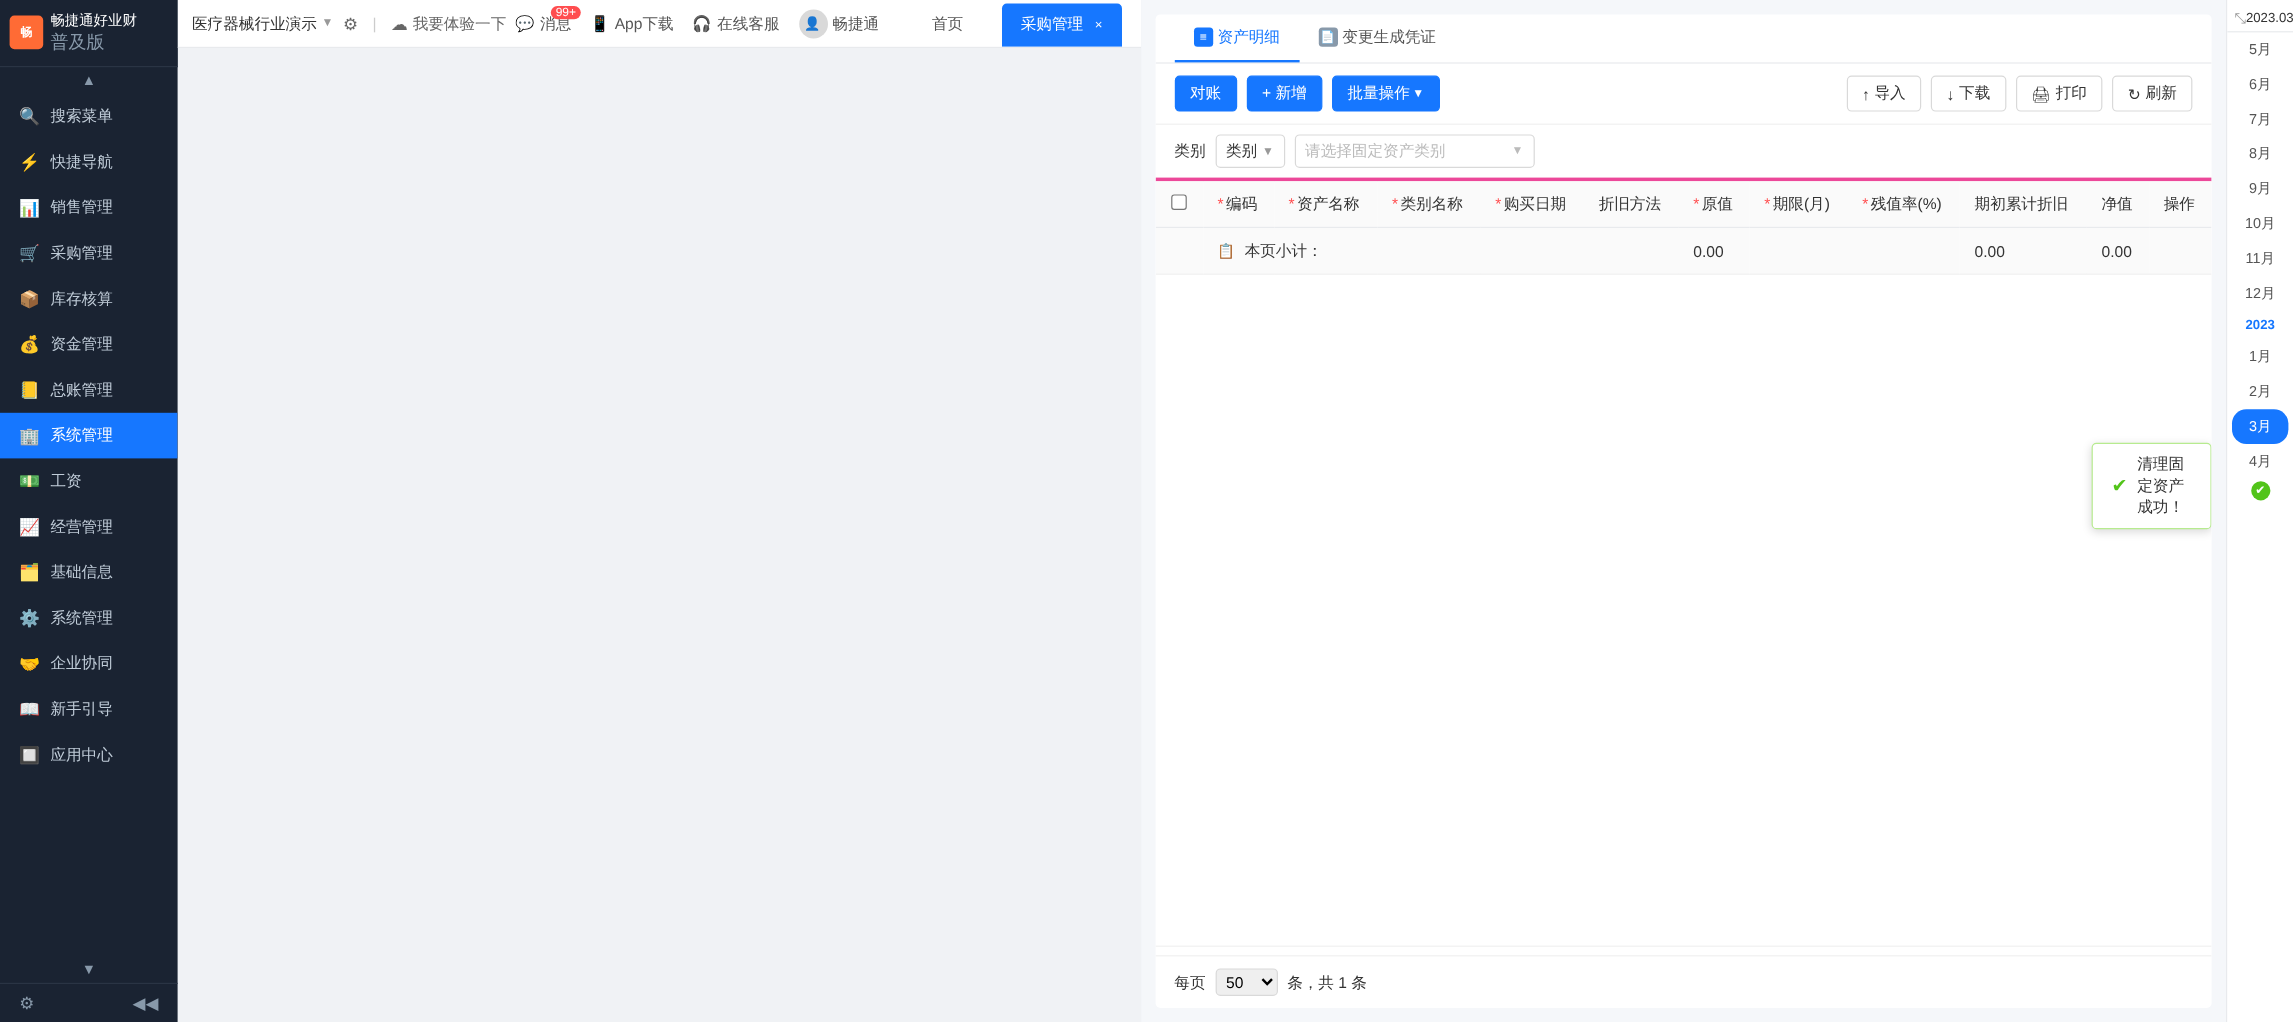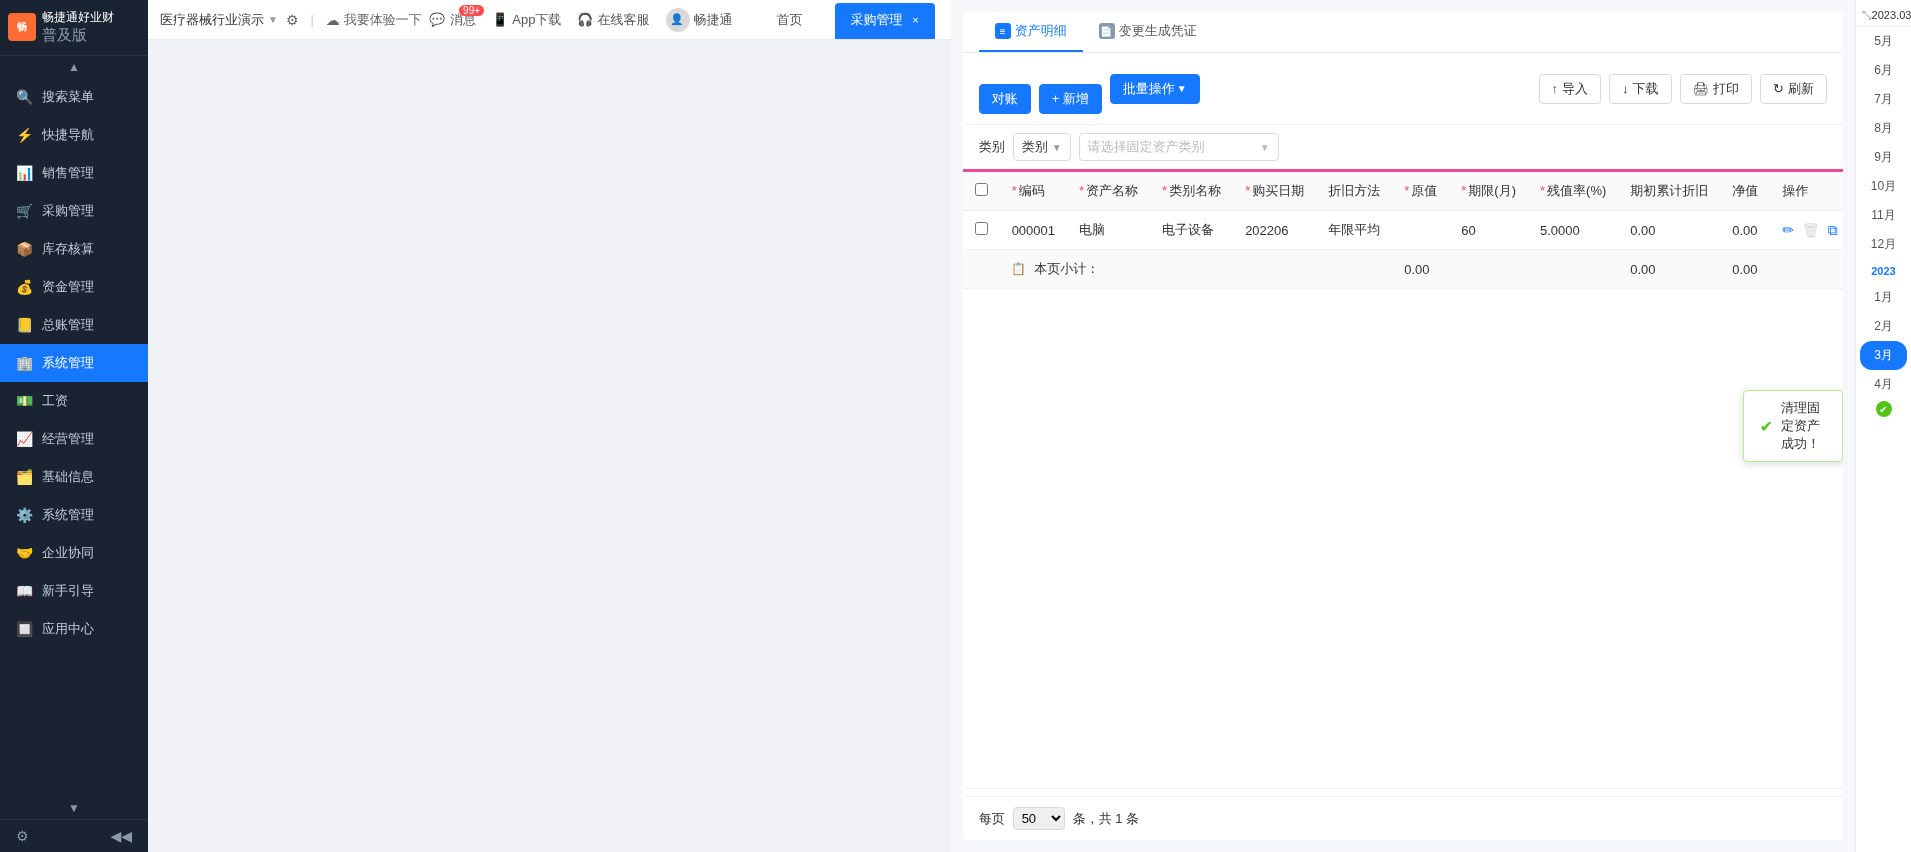--- a/index.html
+++ b/index.html
@@ -183,21 +183,21 @@
     .btn {
       padding: 5px 12px;
       border-radius: 4px;
       border: 1px solid #d9d9d9;
       background: #fff;
       cursor: pointer;
       font-size: 13px;
       color: #333;
       display: flex; align-items: center; gap: 4px;
     }
-    .btn-primary { background: #1677ff; color: #fff; border-color: #1677ff; margin-top: 21px; }
+    .btn-primary { background: #1677ff; color: #fff; border-color: #1677ff; }
     .btn-batch {
       background: #1677ff; color: #fff; border-color: #1677ff;
       display: flex; align-items: center; gap: 2px;
     }
 
     
     .filter-row {
       display: flex; align-items: center;
       padding: 8px 16px;
       gap: 8px;
@@ -540,43 +540,20 @@
                 <th><span>折旧方法</span></th>
                 <th><span class="required-star">*</span><span>原值</span></th>
                 <th><span class="required-star">*</span><span>期限(月)</span></th>
                 <th><span class="required-star">*</span><span>残值率(%)</span></th>
                 <th><span>期初累计折旧</span></th>
                 <th><span>净值</span></th>
                 <th><span>操作</span></th>
               </tr>
             </thead>
             <tbody>
-              <tr>
-                <td class="checkbox-cell">
-                  <input type="checkbox" style="">
-                </td>
-                <td>000001</td>
-                <td>电脑</td>
-                <td>电子设备</td>
-                <td>202206</td>
-                <td>年限平均</td>
-                <td></td>
-                <td>60</td>
-                <td>5.0000</td>
-                <td>0.00</td>
-                <td>0.00</td>
-                <td>
-                  <div class="action-icons">
-                    <span class="action-icon" title="编辑">✏</span>
-                    <span class="action-icon disabled" title="删除">🗑</span>
-                    <span class="action-icon" title="复制">⧉</span>
-                    <span class="action-icon" title="更多">⇥</span>
-                  </div>
-                </td>
-              </tr>
 
               <tr style="background:#fafafa;">
                 <td></td>
                 <td colspan="5">
                   <span style="color:#1677ff;font-size:12px;margin-right:4px;">📋</span>
                   <span>本页小计：</span>
                 </td>
                 <td>0.00</td>
                 <td></td>
                 <td></td>

